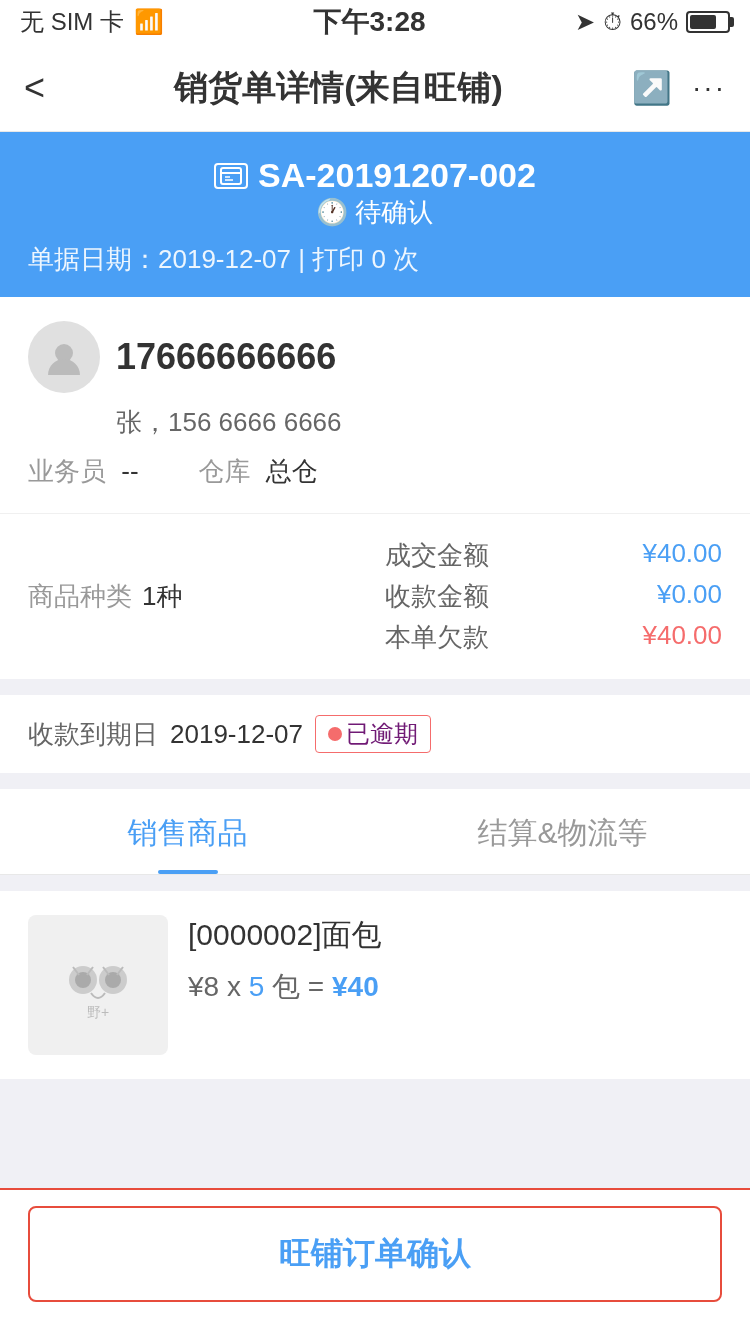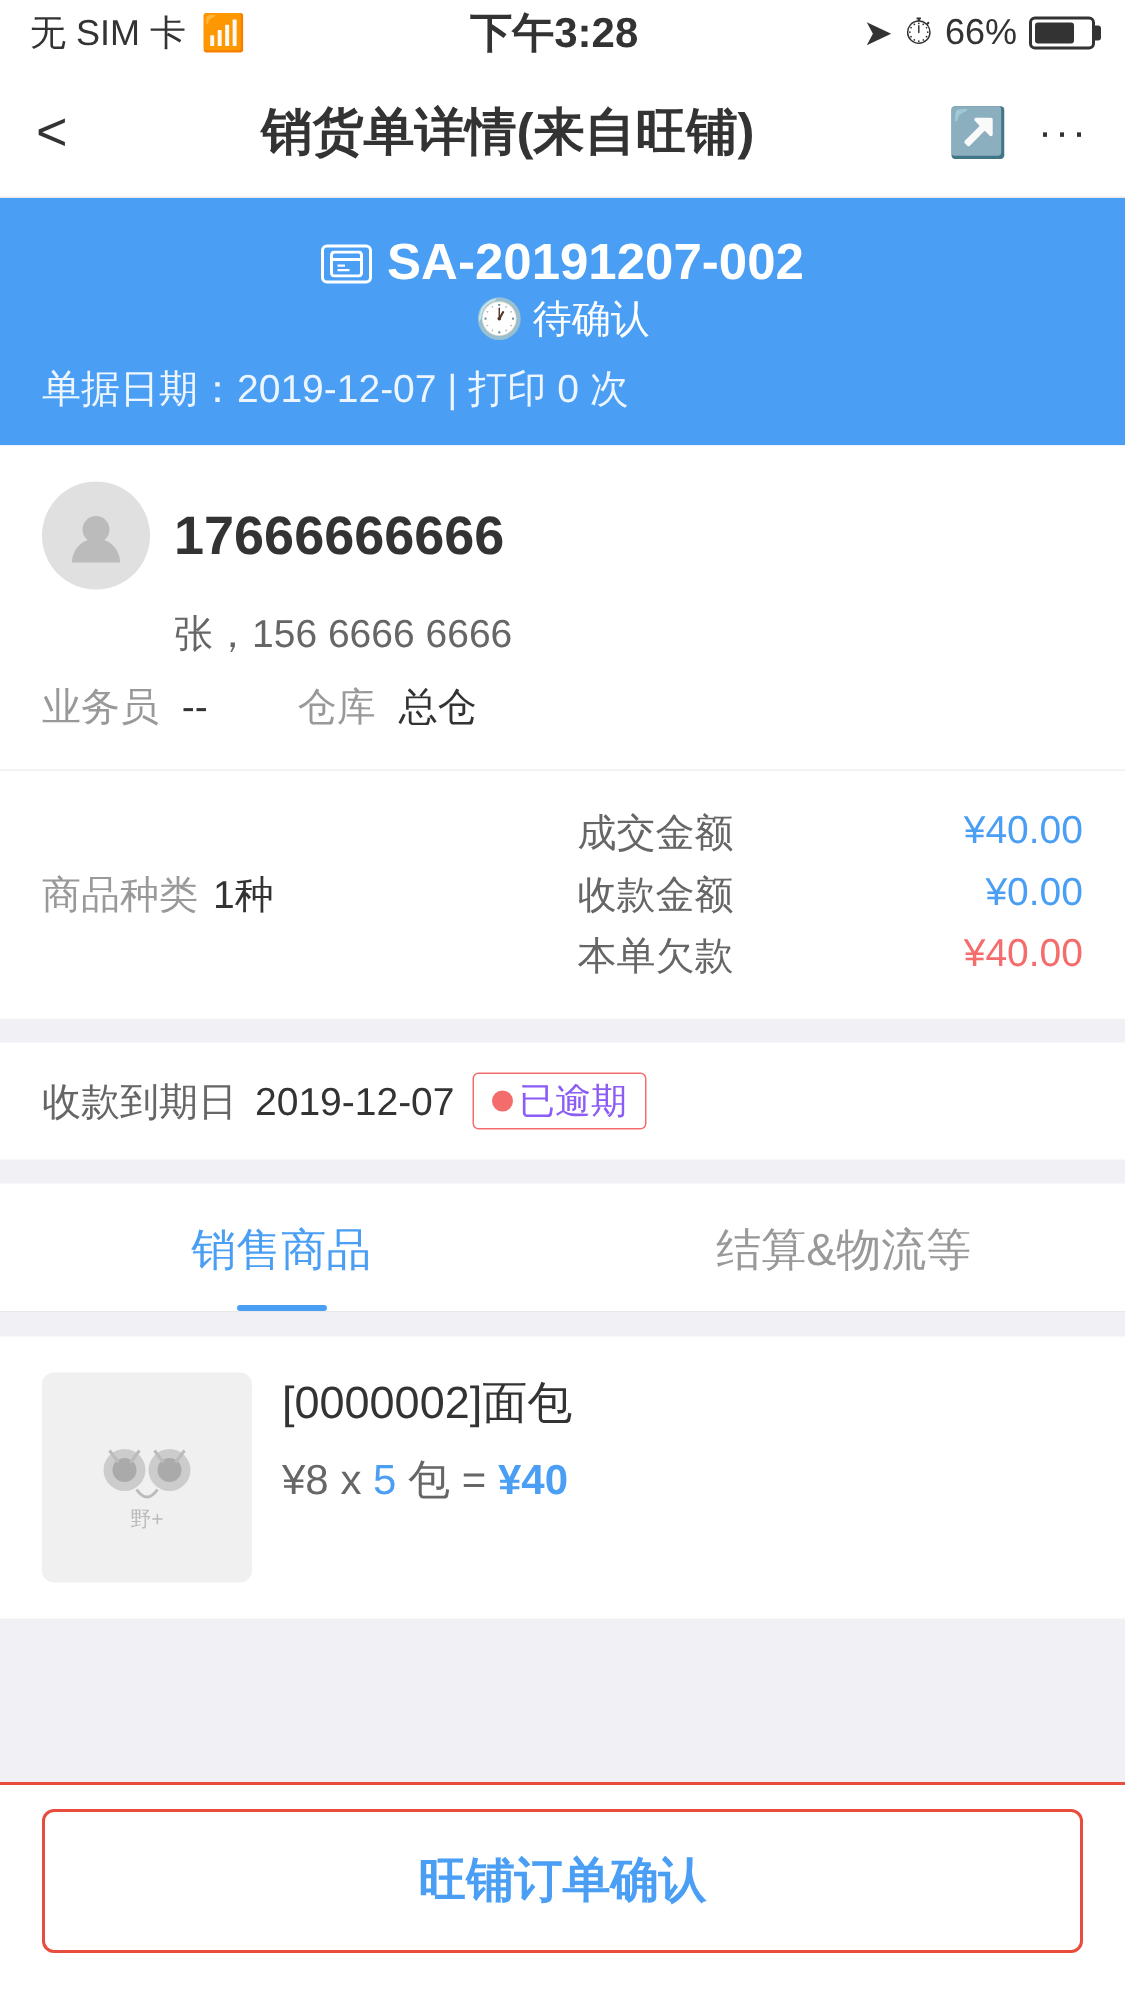--- a/index.html
+++ b/index.html
@@ -224,21 +224,21 @@
       display: flex;
       align-items: center;
       gap: 12px;
       font-size: 26px;
     }
     .due-label { color: #666; }
     .due-date { color: #333; }
     .overdue-badge {
       background: #fff;
       border: 1px solid #f56c6c;
-      color: #8b5cf6;
+      color: #701a75;
       padding: 2px 12px;
       border-radius: 4px;
       font-size: 24px;
       display: flex;
       align-items: center;
       gap: 4px;
     }
     .overdue-dot {
       width: 14px;
       height: 14px;

